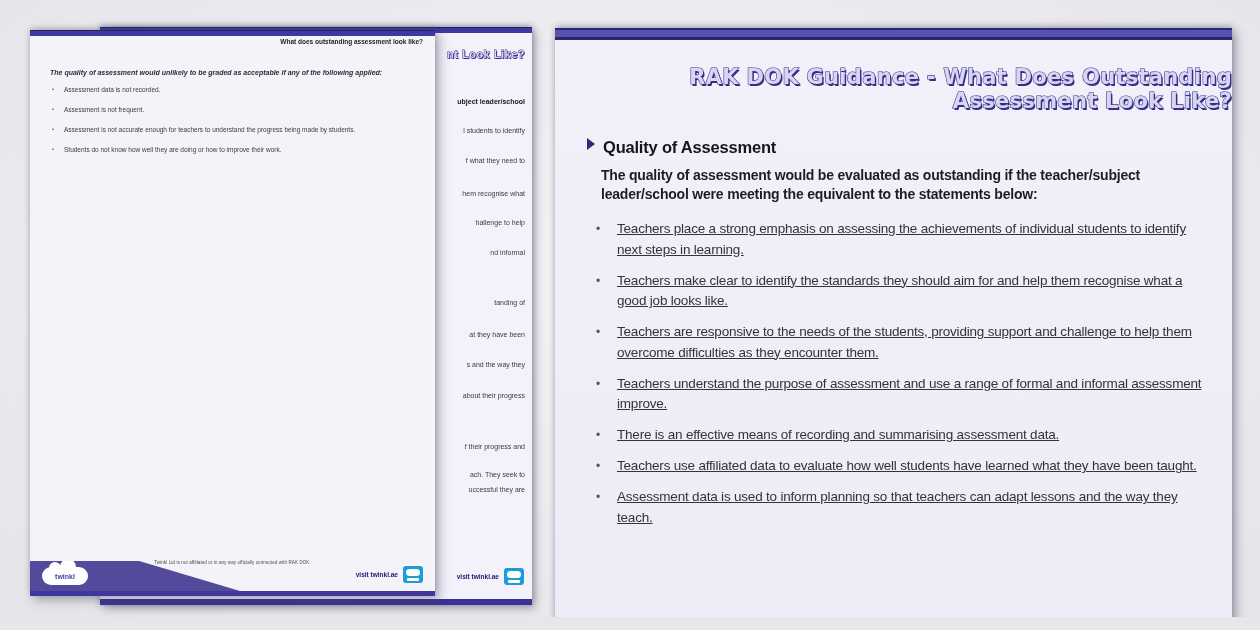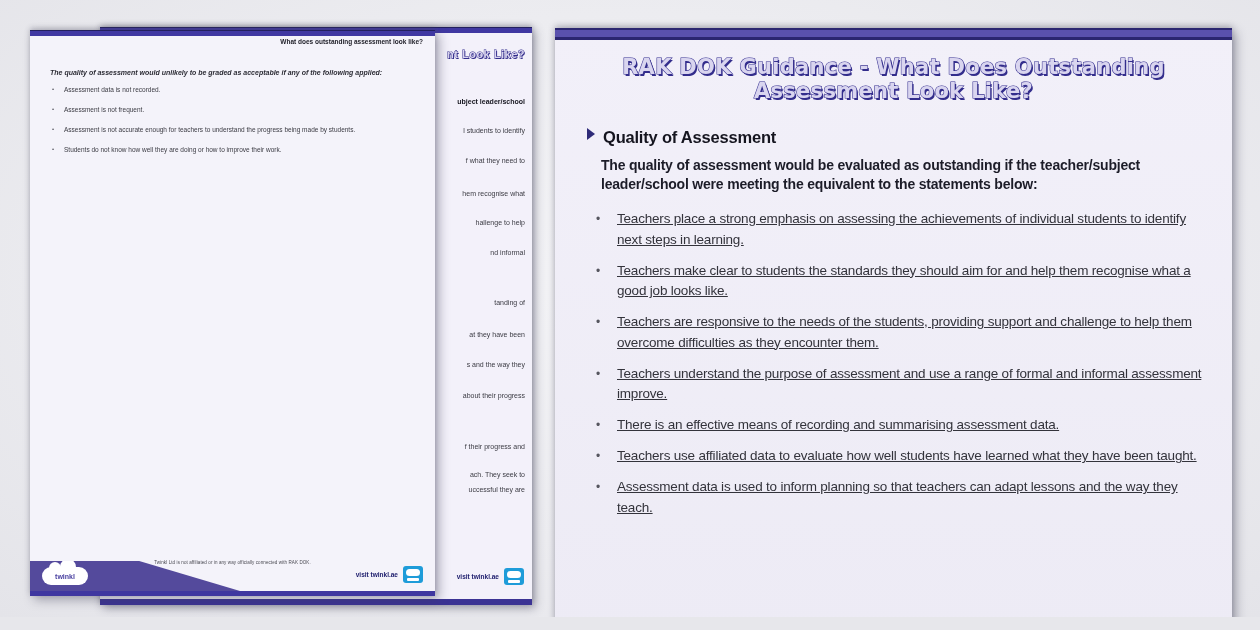--- a/index.html
+++ b/index.html
@@ -47,21 +47,21 @@
   .cloud::before{content:"";position:absolute;top:-5px;left:7px;width:12px;height:12px;background:#fff;border-radius:50%;}
   .cloud::after{content:"";position:absolute;top:-8px;left:18px;width:16px;height:16px;background:#fff;border-radius:50%;}
   .cloud span{position:relative;z-index:2;font-size:7px;font-weight:bold;color:#4a41a0;}
   .page-front .visit-row{right:12px;bottom:8px;}
 
   
   .page-right{left:555px;top:28px;width:677px;height:610px;
     background:linear-gradient(#f2f0f9, #edebf5);
     box-shadow:4px 4px 10px rgba(60,60,85,.4), 0 -2px 6px rgba(80,80,100,.35);}
   .page-right .topbar{height:12px;background:#5a51ad;border-top:2px solid #2b2670;border-bottom:3px solid #2b2670;box-sizing:border-box;}
-  .pr-title{margin-top:15px;text-align:center;font-family:"DejaVu Sans", sans-serif;
+  .pr-title{margin-top:25px;text-align:right;font-family:"DejaVu Sans", sans-serif;
     font-size:21px;font-weight:bold;letter-spacing:.3px;color:#d9d5ef;
     -webkit-text-stroke:1.2px #332d8c;paint-order:stroke fill;
     text-shadow:1.5px 1.5px 0 #332d8c, 0 0 1px #8781c5;}
   .pr-heading{display:flex;align-items:flex-start;gap:8px;margin:25px 0 0 32px;}
   .arrow-right{width:0;height:0;border-top:6px solid transparent;border-bottom:6px solid transparent;
     border-left:8px solid #2e2a78;}
   .pr-heading-text{font-size:16.5px;font-weight:bold;color:#15151f;letter-spacing:-.2px;}
   .pr-intro{margin:9px 30px 0 46px;font-size:14px;line-height:19px;font-weight:bold;color:#1c1c28;letter-spacing:-.2px;}
   .pr-bullets{margin:15px 28px 0 38px;padding:0;list-style:none;}
   .pr-bullets li{display:flex;margin-bottom:10.5px;font-size:13.5px;line-height:20.5px;color:#33333b;letter-spacing:-.2px;}
@@ -131,21 +131,21 @@
     <div class="pr-heading">
       <span class="arrow-right"></span>
       <span class="pr-heading-text">Quality of Assessment</span>
     </div>
     <div class="pr-intro">The quality of assessment would be evaluated as outstanding if the teacher/subject leader/school were meeting the equivalent to the statements below:</div>
     <ul class="pr-bullets">
       <li>
           <span>Teachers place a strong emphasis on assessing the achievements of individual students to identify next steps in learning.</span>
         </li>
       <li>
-          <span>Teachers make clear to students the standards they should aim for and help them recognise what a good job looks like.</span>
+          <span>Teachers make clear to identify the standards they should aim for and help them recognise what a good job looks like.</span>
         </li>
       <li>
           <span>Teachers are responsive to the needs of the students, providing support and challenge to help them overcome difficulties as they encounter them.</span>
         </li>
       <li>
           <span>Teachers understand the purpose of assessment and use a range of formal and informal assessment improve.</span>
         </li>
       <li>
           <span>There is an effective means of recording and summarising assessment data.</span>
         </li>

